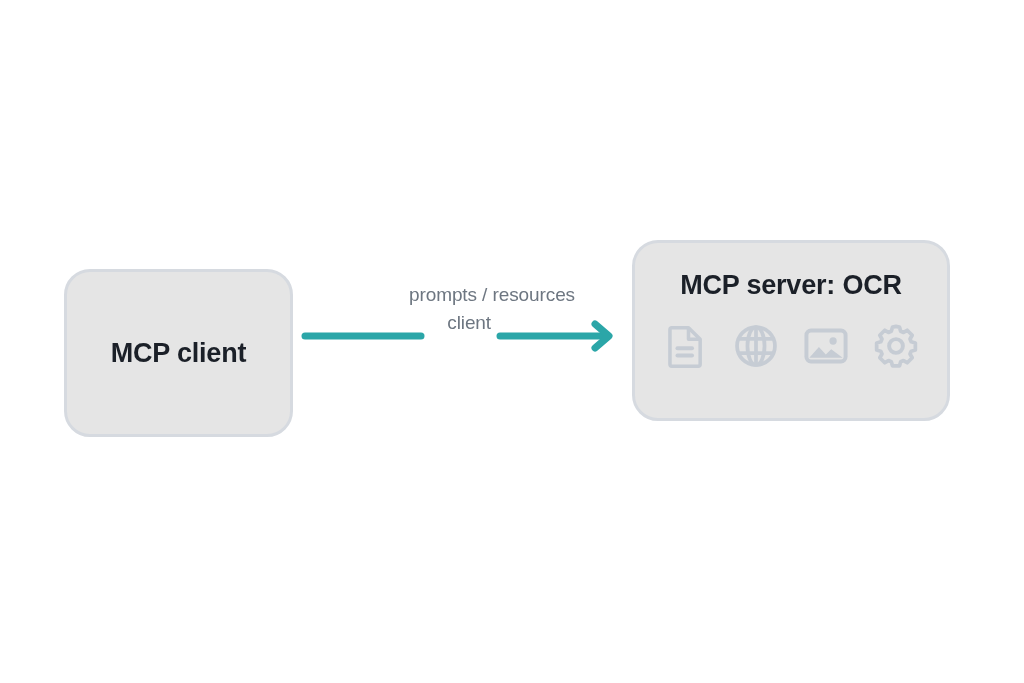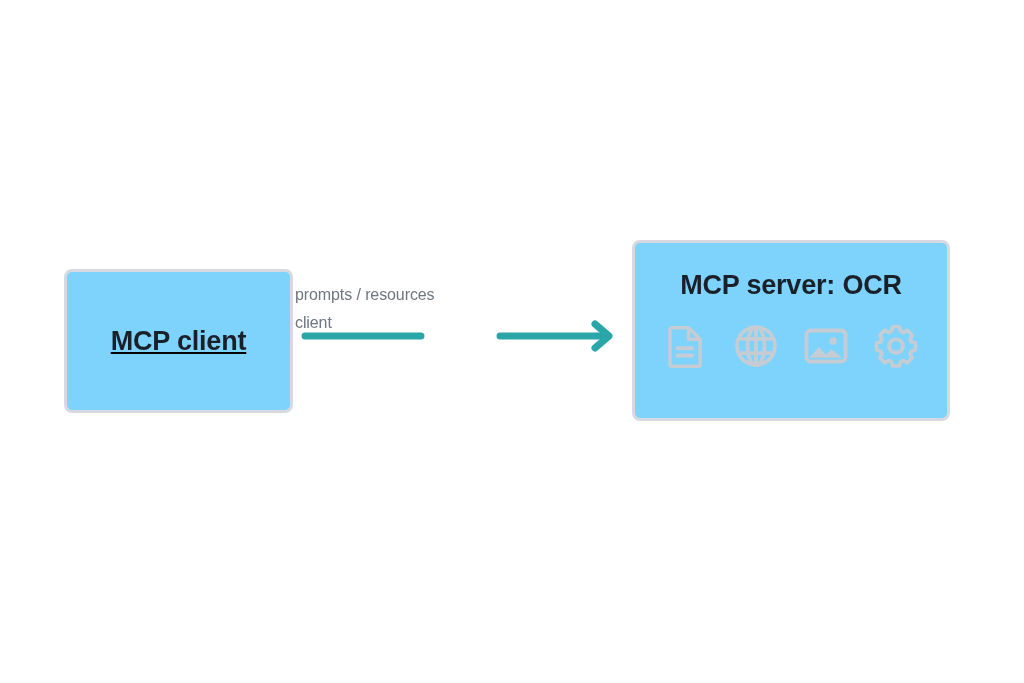--- a/index.html
+++ b/index.html
@@ -21,35 +21,34 @@
     left: 0;
     top: 0;
     width: 1024px;
     height: 683px;
     background: #ffffff;
   }
 
   
   .node-box {
     position: absolute;
-    background: #7dd3fc;
+    background: #e5e5e5;
     border: 3px solid #d6dae0;
-    border-radius: 8px;
+    border-radius: 26px;
     box-sizing: border-box;
   }
 
   #client-box {
     left: 64px;
     top: 269px;
     width: 229px;
-    height: 144px;
+    height: 168px;
     display: flex;
     align-items: center;
     justify-content: center;
-    text-decoration: underline;
   }
 
   #client-label {
     font-size: 27px;
     font-weight: bold;
     color: #1b2028;
     letter-spacing: -0.2px;
     white-space: nowrap;
   }
 
@@ -99,23 +98,23 @@
     height: 60px;
     overflow: visible;
   }
 
   
   #edge-label {
     position: absolute;
     left: 295px;
     top: 281px;
     width: 280px;
-    text-align: left;
+    text-align: right;
     color: #6d7681;
-    font-size: 16px;
+    font-size: 19px;
     line-height: 28px;
     letter-spacing: -0.1px;
     pointer-events: none;
   }
   #edge-label-line1 { display: block; white-space: nowrap; }
   #edge-label-line2 { display: block; white-space: nowrap; padding-right: 84px; }
 </style>
 </head>
 <body>
 

